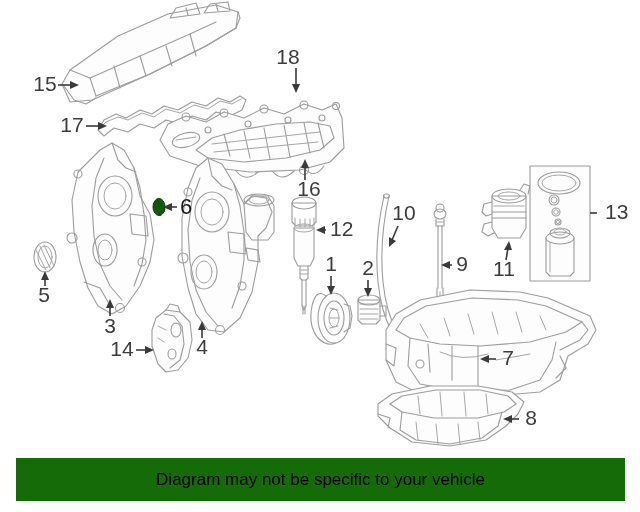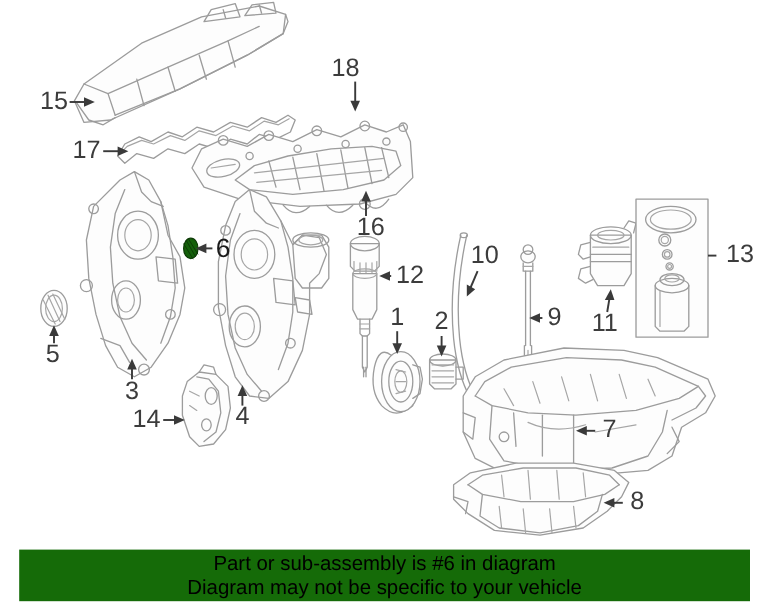--- a/index.html
+++ b/index.html
@@ -398,17 +398,16 @@
       <text class="callout-num" x="122" y="350">14</text>
       <text class="callout-num" x="45" y="85">15</text>
       <text class="callout-num" x="309" y="190">16</text>
       <text class="callout-num" x="72" y="126">17</text>
       <text class="callout-num" x="288" y="58">18</text>
     </g>
 
   </svg>
 
   <div id="banner">
-    <div>Part or sub-assembly is #6 in diagram</div>
     <div>Diagram may not be specific to your vehicle</div>
   </div>
 
 </div>
 
 </body></html>

